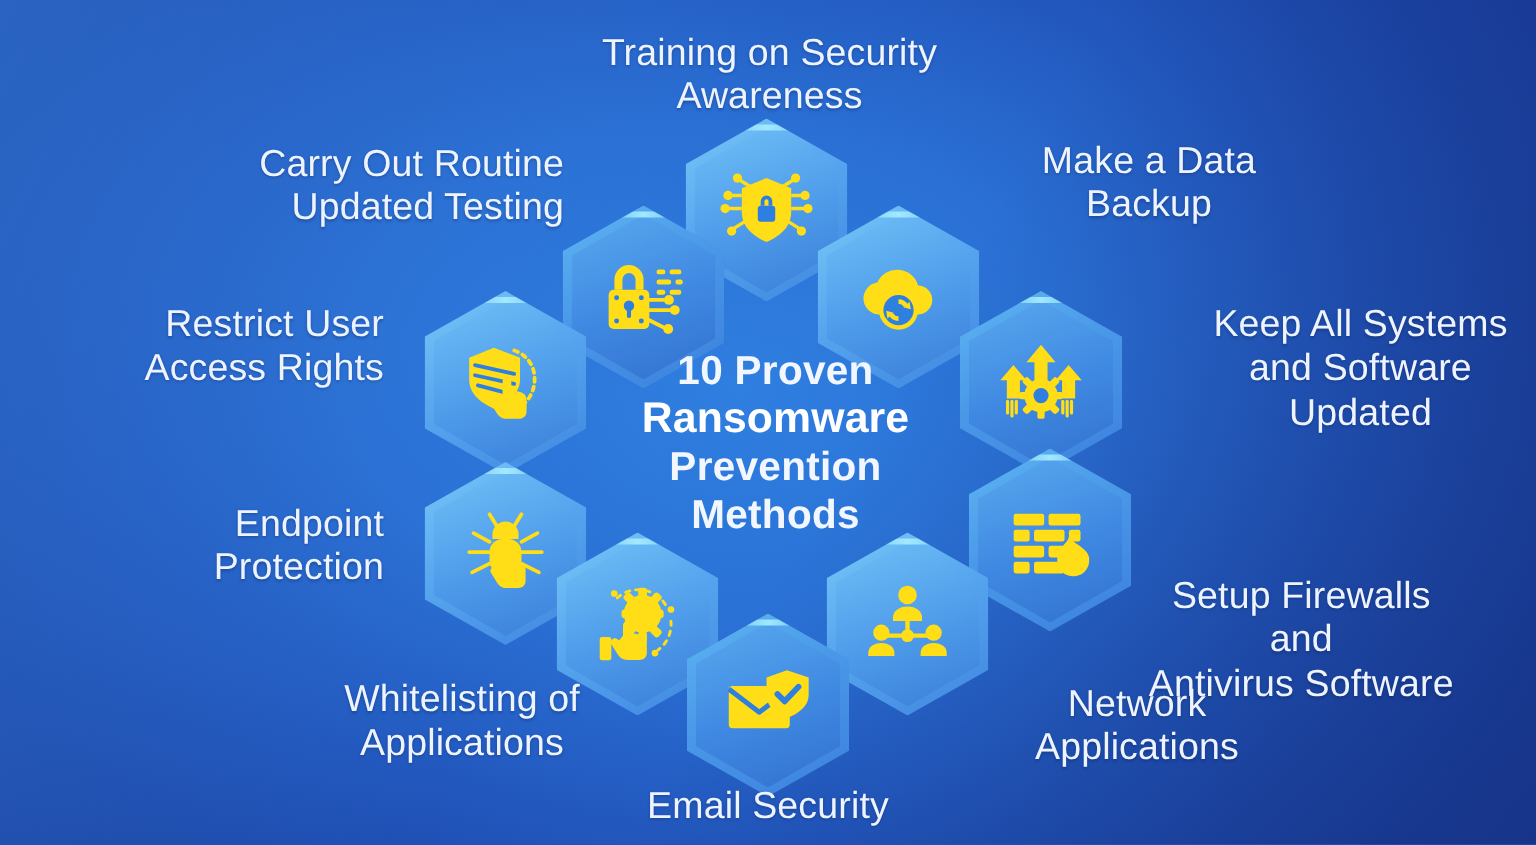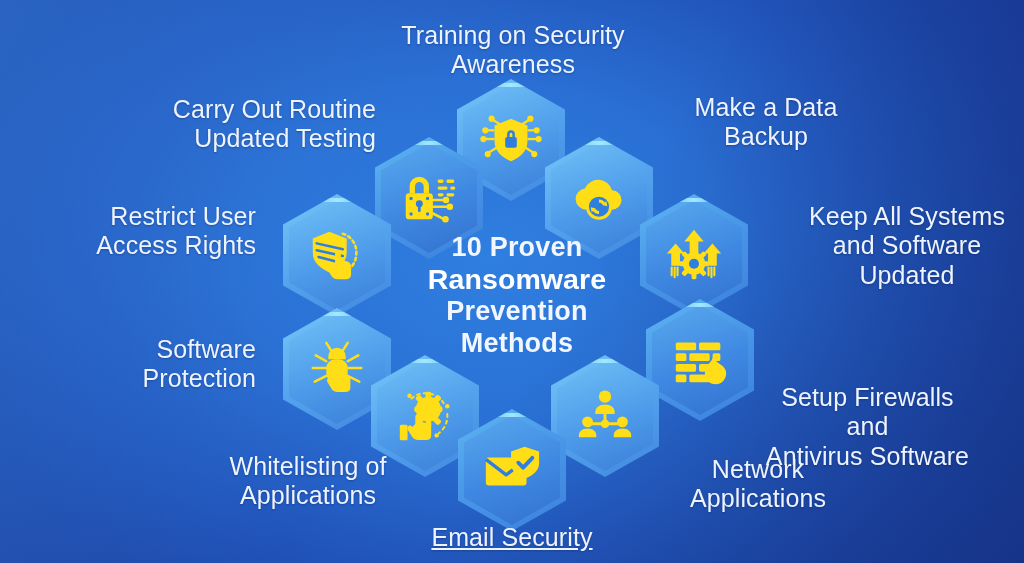--- a/index.html
+++ b/index.html
@@ -241,21 +241,21 @@
           <path d="M43 24 L54 18"></path>
             <path d="M43 31 L57 31"></path>
             <path d="M43 39 L55 45"></path>
           <path d="M26 13 L21 5"></path>
             <path d="M38 13 L43 5"></path>
         </g>
         <path d="M30 38v-8a3 3 0 0 1 6 0v6l5.5 1.4c2.9.8 4.3 2.5 4.3 5.2V51c0 2.9-2 4.8-5.2 4.8h-7.8c-3.2 0-5.3-1.5-6.8-4l-3.9-6.3c-1-1.6-.4-3.4 1.2-4.1 1.4-.7 2.9.1 3.7 1.3z"></path>
       </g>
     </svg>
   </div>
-  <div class="lbl r" style="left:110px;top:335px;width:146px;">Software
+  <div class="lbl r" style="left:110px;top:335px;width:146px;">Endpoint
 Protection</div>
 
   <div class="hex" style="left:646px;top:299px;">
     <div class="inner"></div>
     <div class="sheen"></div>
     <svg class="ico" viewBox="0 0 64 64">
       <g fill="#ffdd17">
         <rect x="7" y="14" width="21" height="8" rx="1.6"></rect>
         <rect x="31" y="14" width="22" height="8" rx="1.6"></rect>
         <rect x="7" y="25" width="11" height="8" rx="1.6"></rect>
@@ -335,15 +335,15 @@
     <div class="sheen"></div>
     <svg class="ico" viewBox="0 0 64 64">
       <g fill="#ffdd17">
         <rect x="5" y="19" width="42" height="29" rx="2.5"></rect>
         <path d="M5 21 L26 37 L47 21" fill="none" stroke="#2f7fe0" stroke-width="3.4" stroke-linejoin="round"></path>
         <path d="M45 8 L60 13 V25 C60 33 53 38 45 41 C37 38 31 33 31 25 V13 Z"></path>
         <path d="M38.5 24.5 L43.5 29.5 L53 19.5" fill="none" stroke="#2f7fe0" stroke-width="4" stroke-linecap="round" stroke-linejoin="round"></path>
       </g>
     </svg>
   </div>
-  <div class="lbl c" style="left:412px;top:523px;width:200px;text-decoration:underline;">Email Security</div>
+  <div class="lbl c" style="left:412px;top:523px;width:200px;">Email Security</div>
 
 </div>
 
 </body></html>

